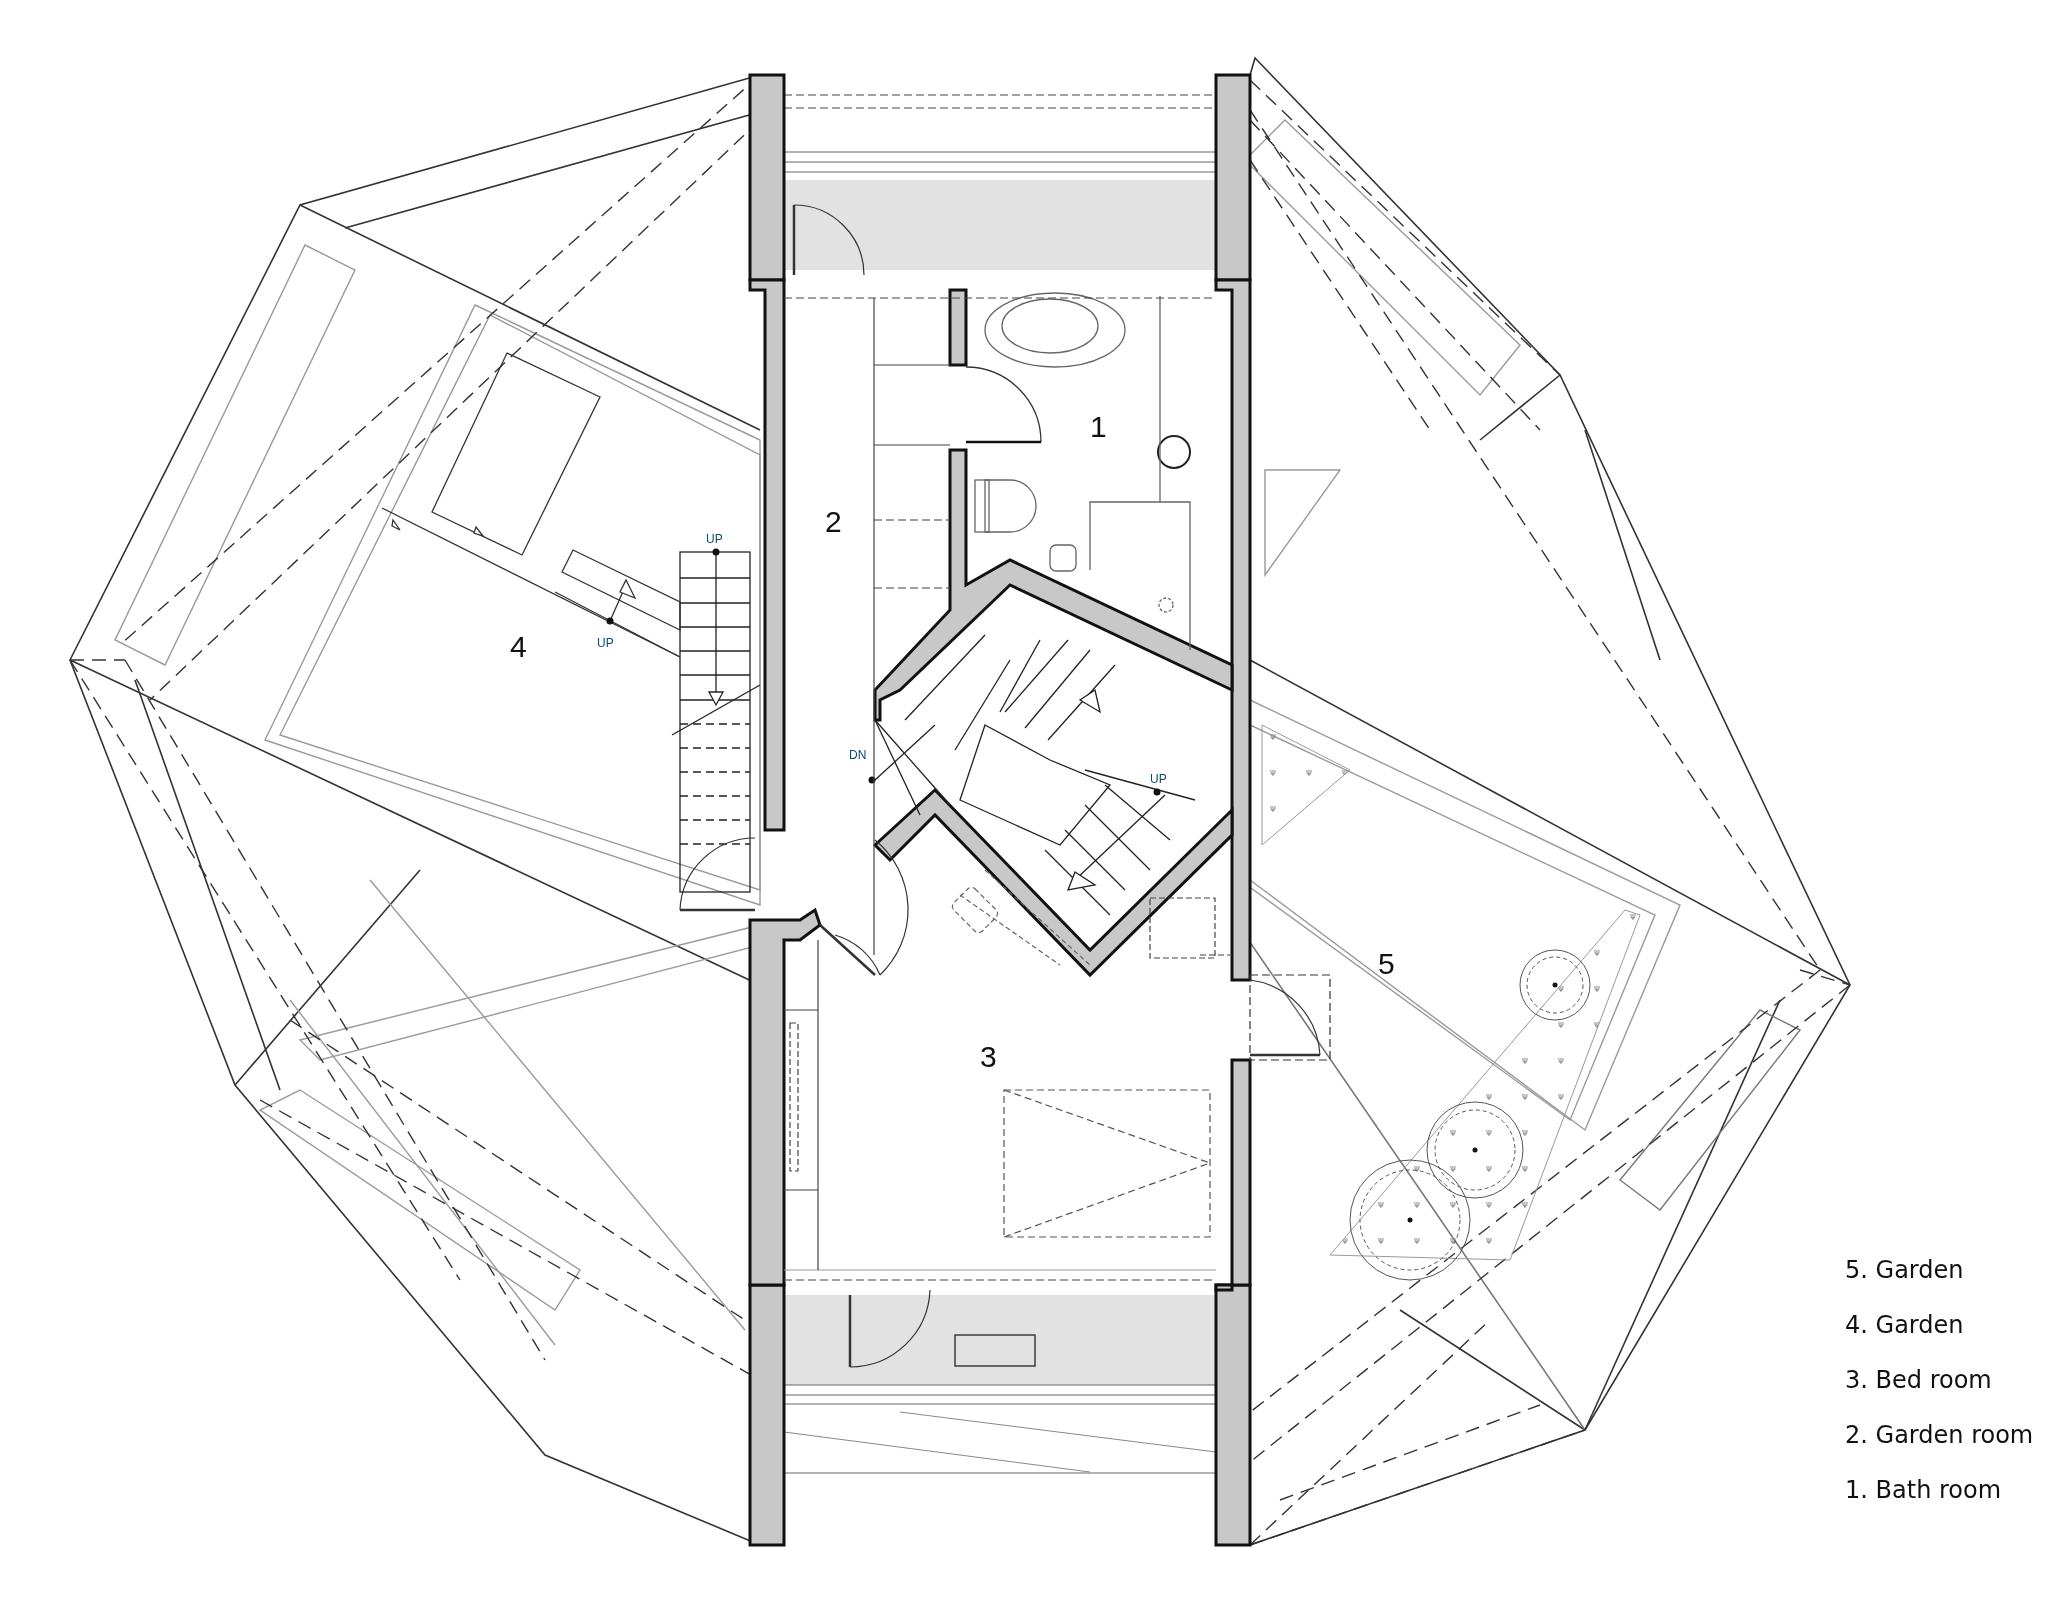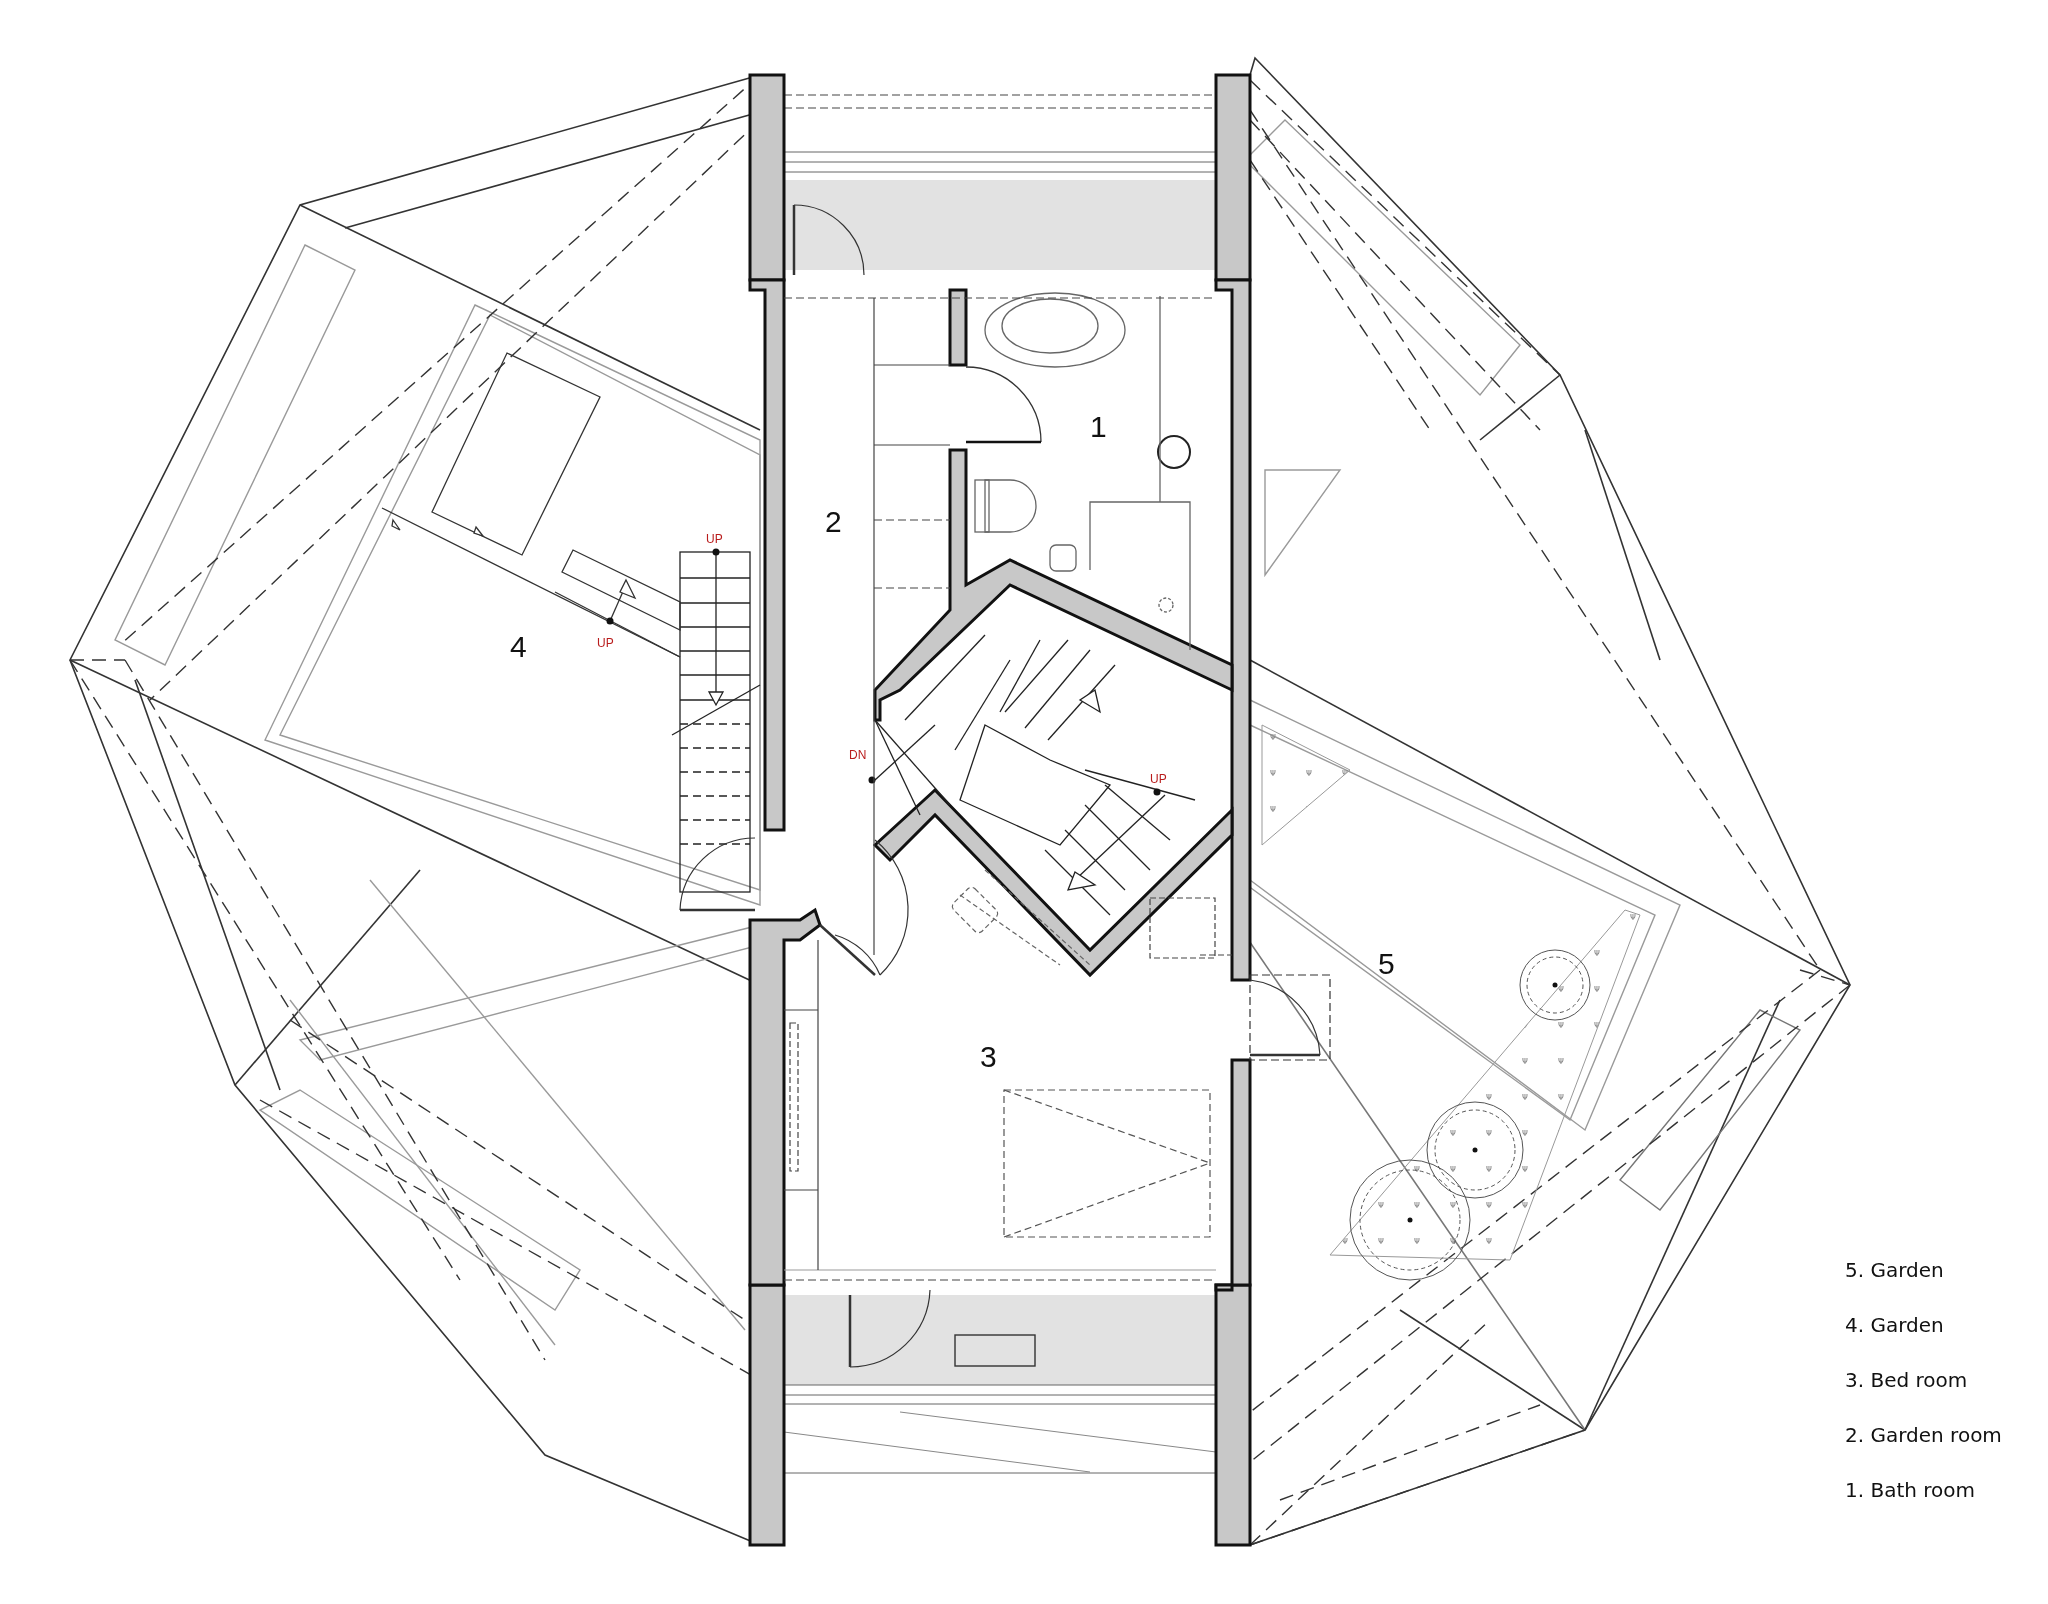--- a/index.html
+++ b/index.html
@@ -1,20 +1,20 @@
 <!DOCTYPE html>
 <html><head>
 <meta charset="utf-8">
 <style>
   html, body { margin: 0; padding: 0; background: #ffffff; }
   body { width: 2048px; height: 1604px; position: relative; overflow: hidden; }
   #plan { position: absolute; left: 0; top: 0; width: 2048px; height: 1604px; }
   .room-label { position: absolute; font-family: "Liberation Sans", sans-serif; font-size: 30px; color: #111; }
-  .stair-label { position: absolute; font-family: "Liberation Sans", sans-serif; font-size: 12px; color: #b91c1c; }
-  .legend { position: absolute; left: 1845px; top: 1255px; font-family: "DejaVu Sans", sans-serif; font-size: 20px; color: #111; }
+  .stair-label { position: absolute; font-family: "Liberation Sans", sans-serif; font-size: 12px; color: #0c4a6e; }
+  .legend { position: absolute; left: 1845px; top: 1255px; font-family: "DejaVu Sans", sans-serif; font-size: 24px; color: #111; }
   .legend-item { height: 55px; line-height: 30px; white-space: nowrap; }
   .legend-num { display: inline-block; }
 </style>
 </head>
 <body>
 
 <svg id="plan" viewBox="0 0 2048 1604" xmlns="http://www.w3.org/2000/svg">
   <defs>
     <pattern id="dots" width="36" height="36" patternUnits="userSpaceOnUse">
       <text x="10" y="20" font-size="10" fill="#888" font-family="DejaVu Sans, sans-serif">ᴪ</text>

